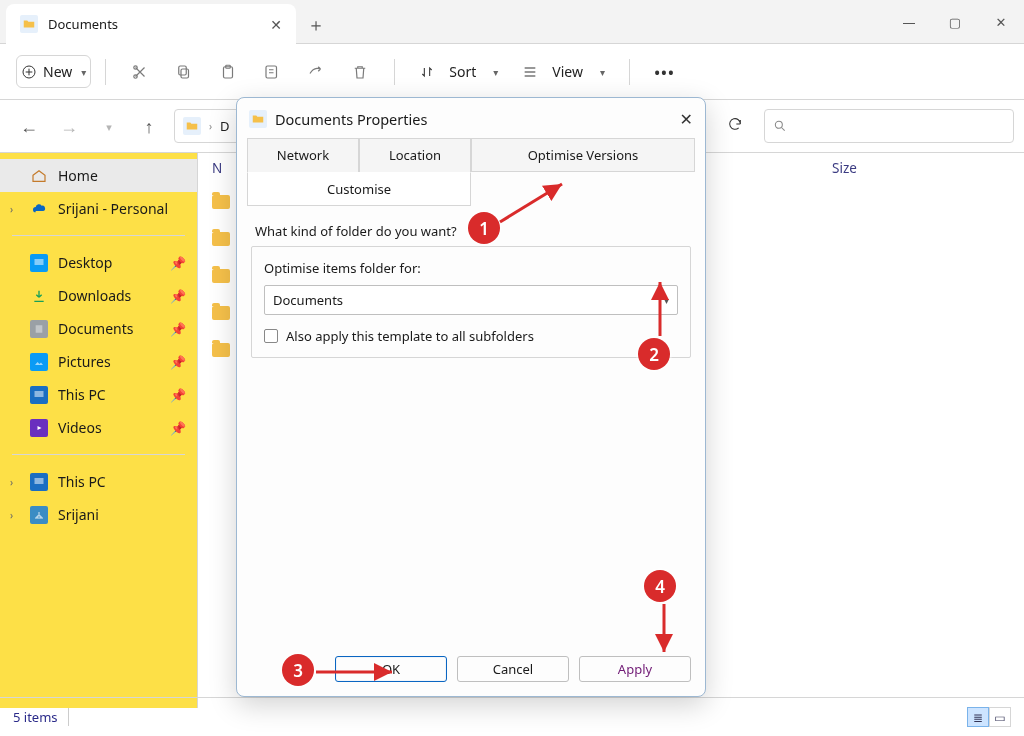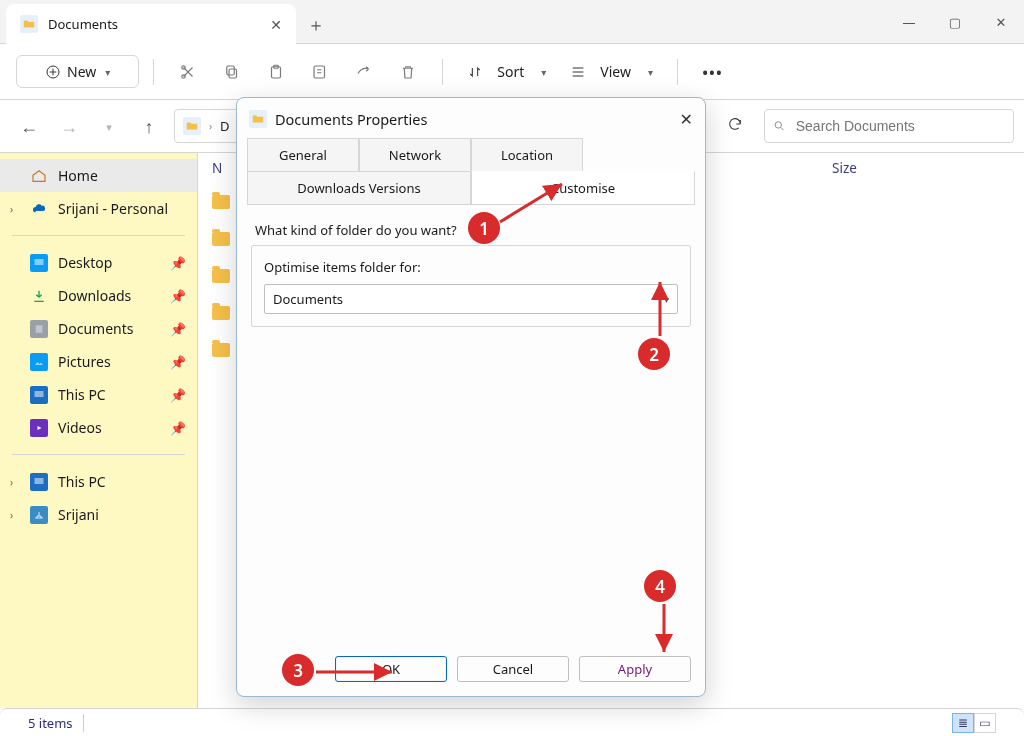--- a/index.html
+++ b/index.html
@@ -27,40 +27,40 @@
     display:flex; align-items:center; gap:10px; padding:0 14px 0 14px;
     background:#fff; border-top-left-radius:8px; border-top-right-radius:8px;
     margin:4px 0 0 6px; height:40px; min-width:290px; position:relative;
   }
   .tab .close { margin-left:auto; color:#555; font-size:14px; cursor:pointer; }
   .addtab { width:40px; display:flex; align-items:center; justify-content:center; color:#555; font-size:18px; margin-top:6px;}
   .win-controls { margin-left:auto; display:flex; }
   .win-controls div { width:46px; display:flex; align-items:center; justify-content:center; color:#555; }
   
   .toolbar { height:56px; display:flex; align-items:center; gap:4px; padding:0 16px; border-bottom:1px solid var(--border);}
-  .btn-new { display:flex; align-items:center; gap:6px; border:1px solid var(--border); border-radius:6px; padding:6px 28px; font-size:14px; color:#222;}
+  .btn-new { display:flex; align-items:center; gap:6px; border:1px solid var(--border); border-radius:6px; padding:6px 4px; font-size:14px; color:#222;}
   .btn-new svg { width:16px; height:16px; }
   .sep { width:1px; height:26px; background:var(--border); margin:0 10px; }
   .ticon { width:40px; height:40px; display:flex; align-items:center; justify-content:center; color:#7a7a7a; border-radius:6px; }
   .ticon svg { width:18px; height:18px; fill:none; stroke:currentColor; stroke-width:1.6;}
   .chev { font-size:10px; color:#666; margin-left:3px;}
   .tbtn { display:flex; align-items:center; gap:14px; padding:6px 10px; color:#222; font-size:14px;}
   
   .navrow { display:flex; align-items:center; height:52px; padding:0 10px 0 14px; gap:10px; }
   .navrow .arrow { width:30px; text-align:center; color:#555; font-size:18px;}
   .navrow .arrow.dis { color:#b5b5b5;}
   .addr { flex:1; display:flex; align-items:center; gap:8px; border:1px solid var(--border); border-radius:4px; padding:4px 8px; height:34px; background:#fff;}
   .addr .crumb { color:#222;}
   .addr .caret { color:#888; font-size:10px;}
   .refresh { width:38px; text-align:center; color:#555;}
   .search { width:250px; display:flex; align-items:center; gap:8px; border:1px solid var(--border); border-radius:4px; padding:4px 8px; height:34px; color:#888;}
   .search input { border:0; outline:0; font-size:14px; color:#333; width:100%; background:transparent;}
   
   .main { display:flex; height:calc(100% - 44px - 56px - 52px - 28px); border-top:1px solid var(--border);}
-  .sidebar { width:198px; border-right:1px solid var(--border); padding-top:6px; background:#fef9c3; display:flex; flex-direction:column;}
+  .sidebar { width:198px; border-right:1px solid var(--border); padding-top:6px; background:#fde047; display:flex; flex-direction:column;}
   .srow { display:flex; align-items:center; gap:10px; padding:7px 10px; font-size:14px;}
   .srow.sel { background:var(--sel);}
   .srow .pin { margin-left:auto; color:#666; font-size:13px;}
   .srow .exp { width:10px; color:#666; font-size:10px;}
   .shr { border:0; border-top:1px solid var(--border); margin:10px 12px;}
   .listarea { flex:1; position:relative;}
   .colhead { display:flex; padding:6px 0 6px 14px; color:#3b3b82; font-size:13.5px;}
   .colhead .c1 { width:260px;}
   .colhead .c2 { width:200px;}
   .colhead .c3 { width:160px;}
@@ -75,21 +75,21 @@
   .i.doc { background:#e6f0fb; }
   .i.home { color:#c47a2a; }
   .i.cloud { color:#0a66c2;}
   .i.blue { background:#0a9bf5; color:#fff;}
   .i.green { color:#18a058;}
   .i.doclist { background:#9aa0a6; color:#fff;}
   .i.pic { background:#0a9bf5; color:#fff;}
   .i.pc { background:#1b6ec2; color:#fff;}
   .i.vid { background:#6a2fbf; color:#fff;}
   
-  .status { position:absolute; left:0; right:0; bottom:0; height:28px; border-top:1px solid var(--border); display:flex; align-items:center; padding:0 28px; font-size:13px; color:#384; color:#335;border-radius:7px;}
+  .status { position:absolute; left:0; right:0; bottom:0; height:39px; border-top:1px solid var(--border); display:flex; align-items:center; padding:0 13px; font-size:13px; color:#384; color:#335;}
   .status .txt { color:#2b2b8a; border-right:1px solid #ccc; padding-right:10px;}
   .viewtoggles { margin-left:auto; display:flex; gap:0;}
   .viewtoggles div { width:22px; height:20px; border:1px solid var(--border); display:flex; align-items:center; justify-content:center; font-size:12px;}
   .viewtoggles div.on { background:#cde4ff; border-color:#7ab3ea;}
   
   .dialog {
     position:absolute; left:236px; top:97px; width:470px; height:600px;
     background:#fdfdfd; border:1px solid #9db8d2; border-radius:8px;
     box-shadow:0 8px 28px rgba(0,0,0,.18);
     display:flex; flex-direction:column;
@@ -217,21 +217,20 @@
   <div class="refresh">
     <svg width="16" height="16" viewBox="0 0 24 24">
         <path d="M20 12a8 8 0 10-2.5 5.8M20 12V6m0 6h-6" fill="none" stroke="#333" stroke-width="1.6"></path>
       </svg>
   </div>
   <div class="search">
     <svg width="14" height="14" viewBox="0 0 24 24">
         <circle cx="10" cy="10" r="6" fill="none" stroke="#888" stroke-width="1.8"></circle>
         <path d="M15 15l5 5" stroke="#888" stroke-width="1.8"></path>
       </svg>
-    <input placeholder="Search Documents" style="">
   </div>
 </div>
 
 <div class="main">
   <div class="sidebar">
     <div class="srow sel">
       <span class="exp"></span>
       <span class="i home">
         <svg width="16" height="16" viewBox="0 0 24 24">
             <path d="M3 11l9-7 9 7v9H3z" fill="none" stroke="#c47a2a" stroke-width="1.8"></path>
@@ -388,34 +387,37 @@
   <div class="dlg-title">
     <span class="i doc">
       <svg width="14" height="14" viewBox="0 0 24 24">
           <path d="M3 6h6l2 2h10v10H3z" fill="#f5c04a"></path>
         </svg>
     </span>
     <span>Documents Properties</span>
     <span class="x">✕</span>
   </div>
   <div class="tabsrow">
-    <div class="ptab">General</div>
     <div class="ptab">Network</div>
     <div class="ptab">Location</div>
-    <div class="ptab2">Downloads Versions</div>
+    <div class="ptab2">Optimise Versions</div>
     <div class="ptab2 sel">Customise</div>
   </div>
   <div class="dlg-body">
     <div style="font-size:13px; margin:6px 0 0 4px;">What kind of folder do you want?</div>
     <div class="group">
       <div class="fieldlabel">Optimise items folder for:</div>
       <div class="select">
         <span>Documents</span>
         <span class="caret2">▾</span>
       </div>
+      <label class="chk">
+        <span class="box"></span>
+        <span>Also apply this template to all subfolders</span>
+      </label>
     </div>
   </div>
   <div class="dlg-foot">
     <div class="dbtn primary">OK</div>
     <div class="dbtn">Cancel</div>
     <div class="dbtn disabled">Apply</div>
   </div>
 </div>
 
 <div class="badge" style="left:468px; top:212px;">1</div>

